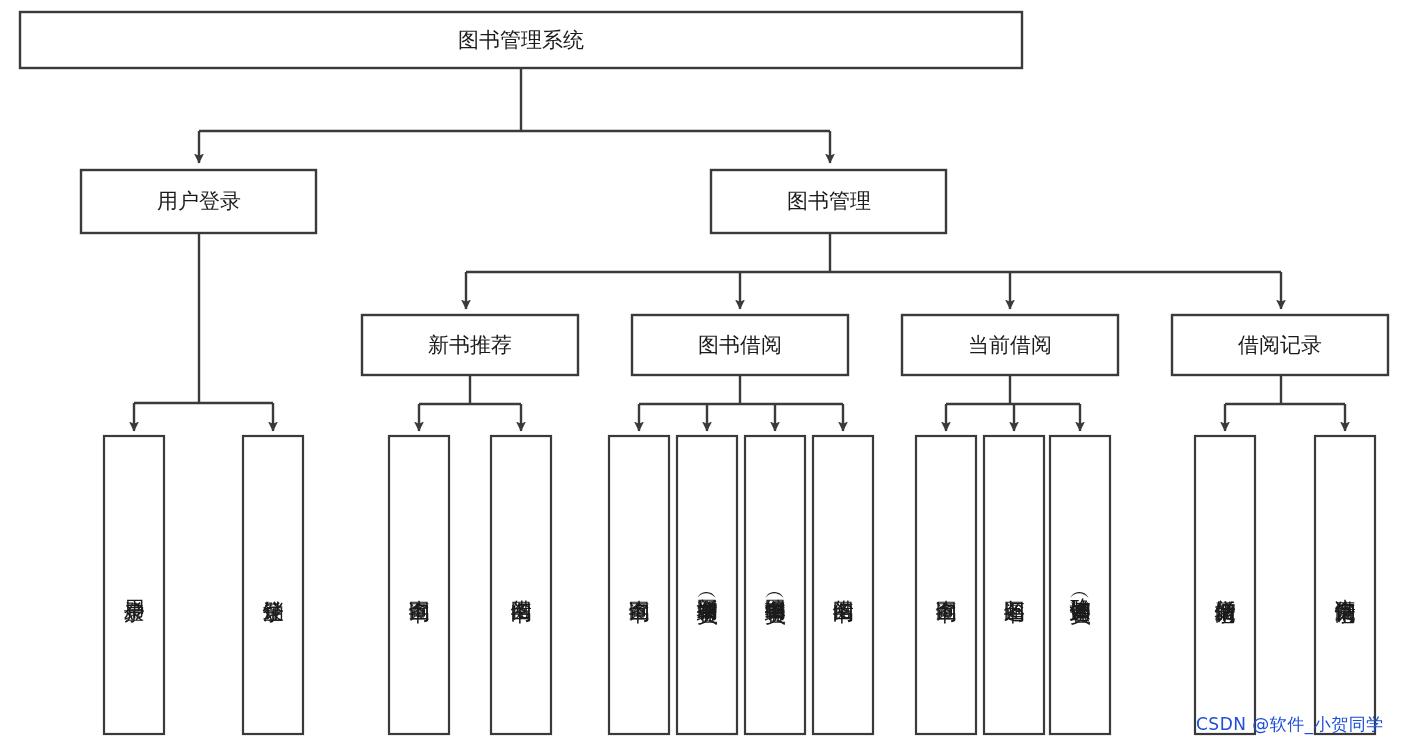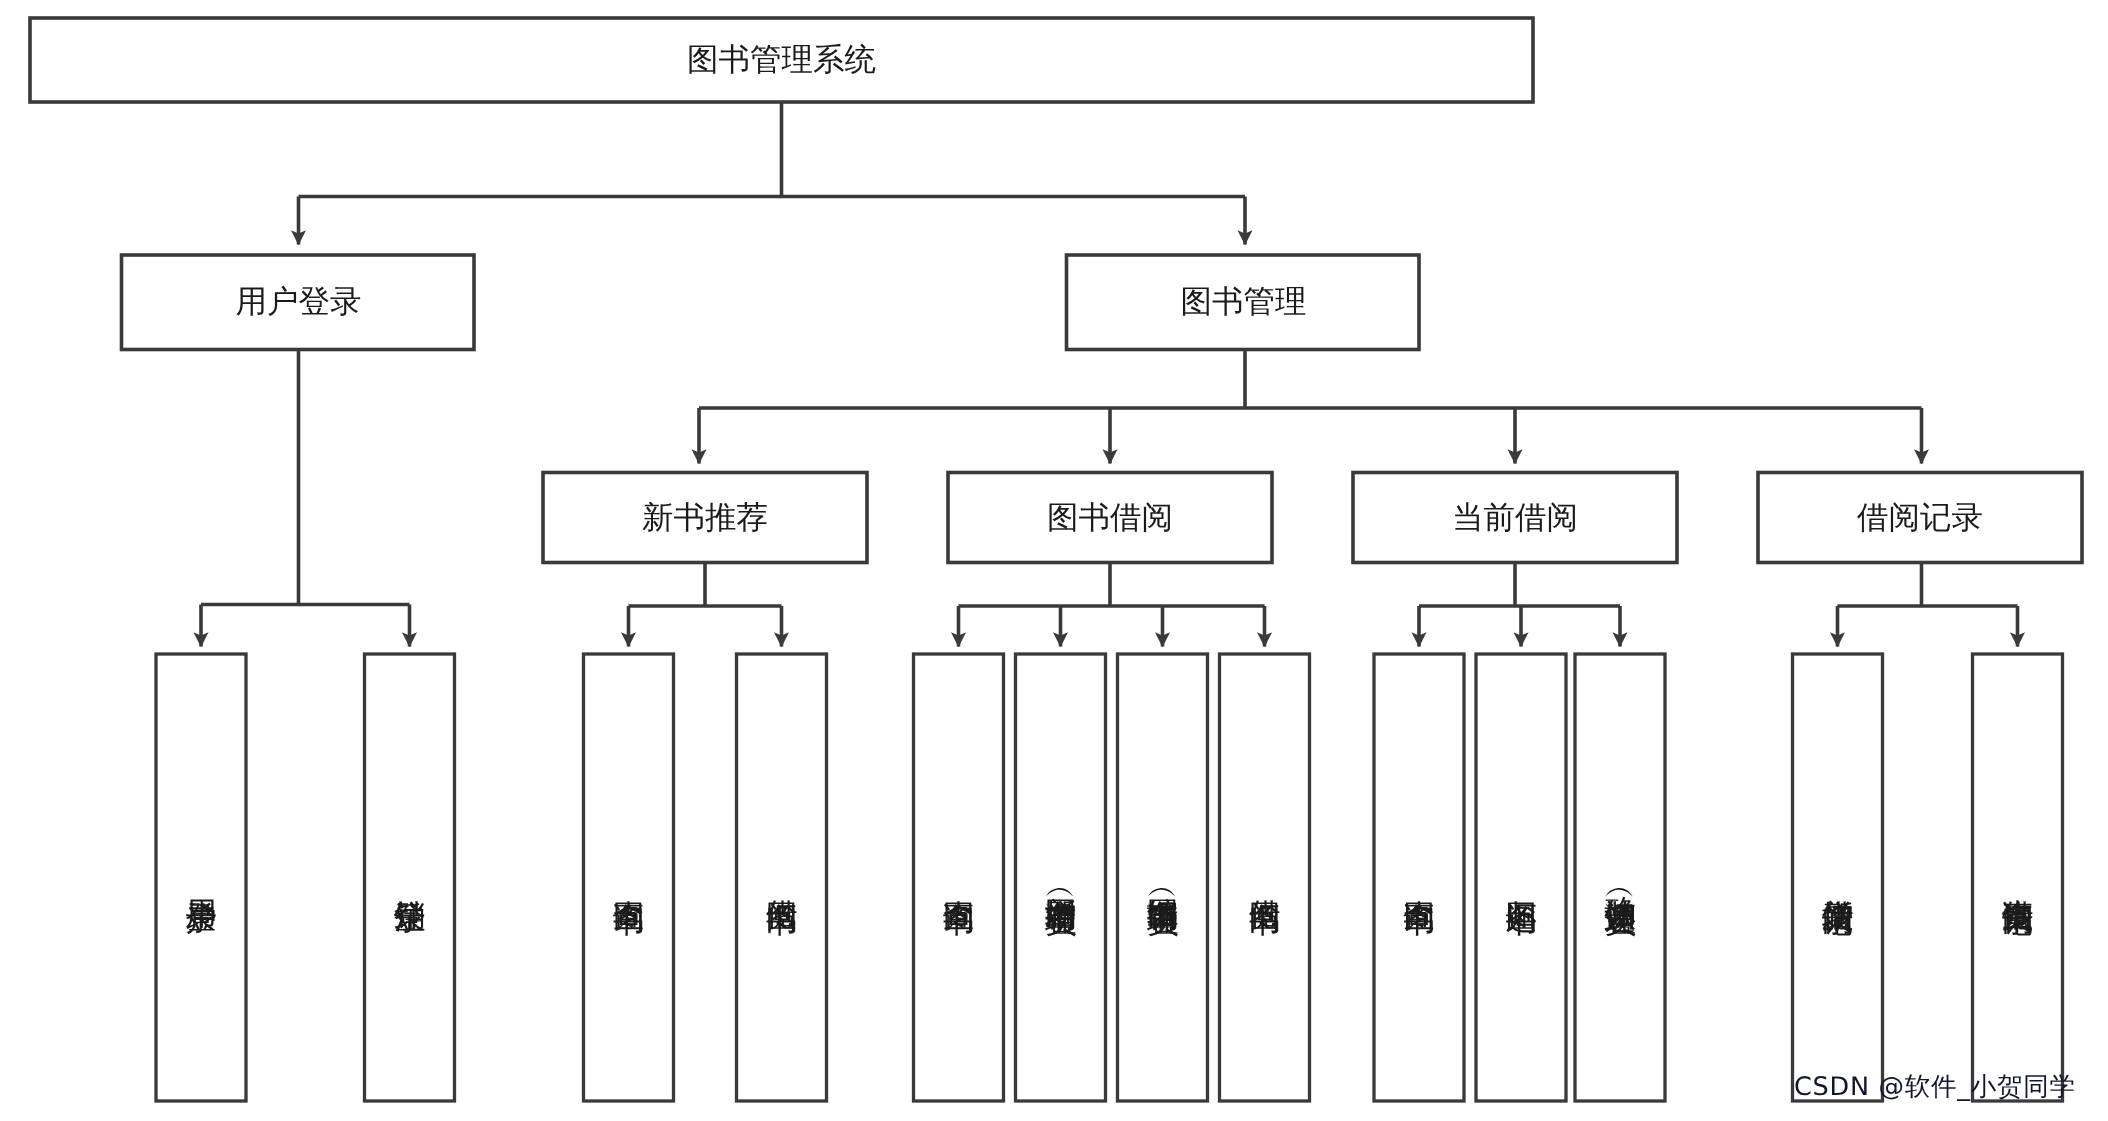--- a/index.html
+++ b/index.html
@@ -66,21 +66,21 @@
     white-space: nowrap;
     text-align: center;
     pointer-events: none;
   }
   .watermark {
     position: absolute;
     left: 1196px;
     top: 713px;
     font-family: "DejaVu Sans", "Liberation Sans", sans-serif;
     font-size: 17px;
-    color: #0f172a;
+    color: #1d4ed8;
     white-space: nowrap;
     letter-spacing: 0.5px;
   }
 </style>
 </head>
 <body>
 
 <div id="diagram-root">
 
   <svg id="flow" viewBox="0 0 1405 747">

